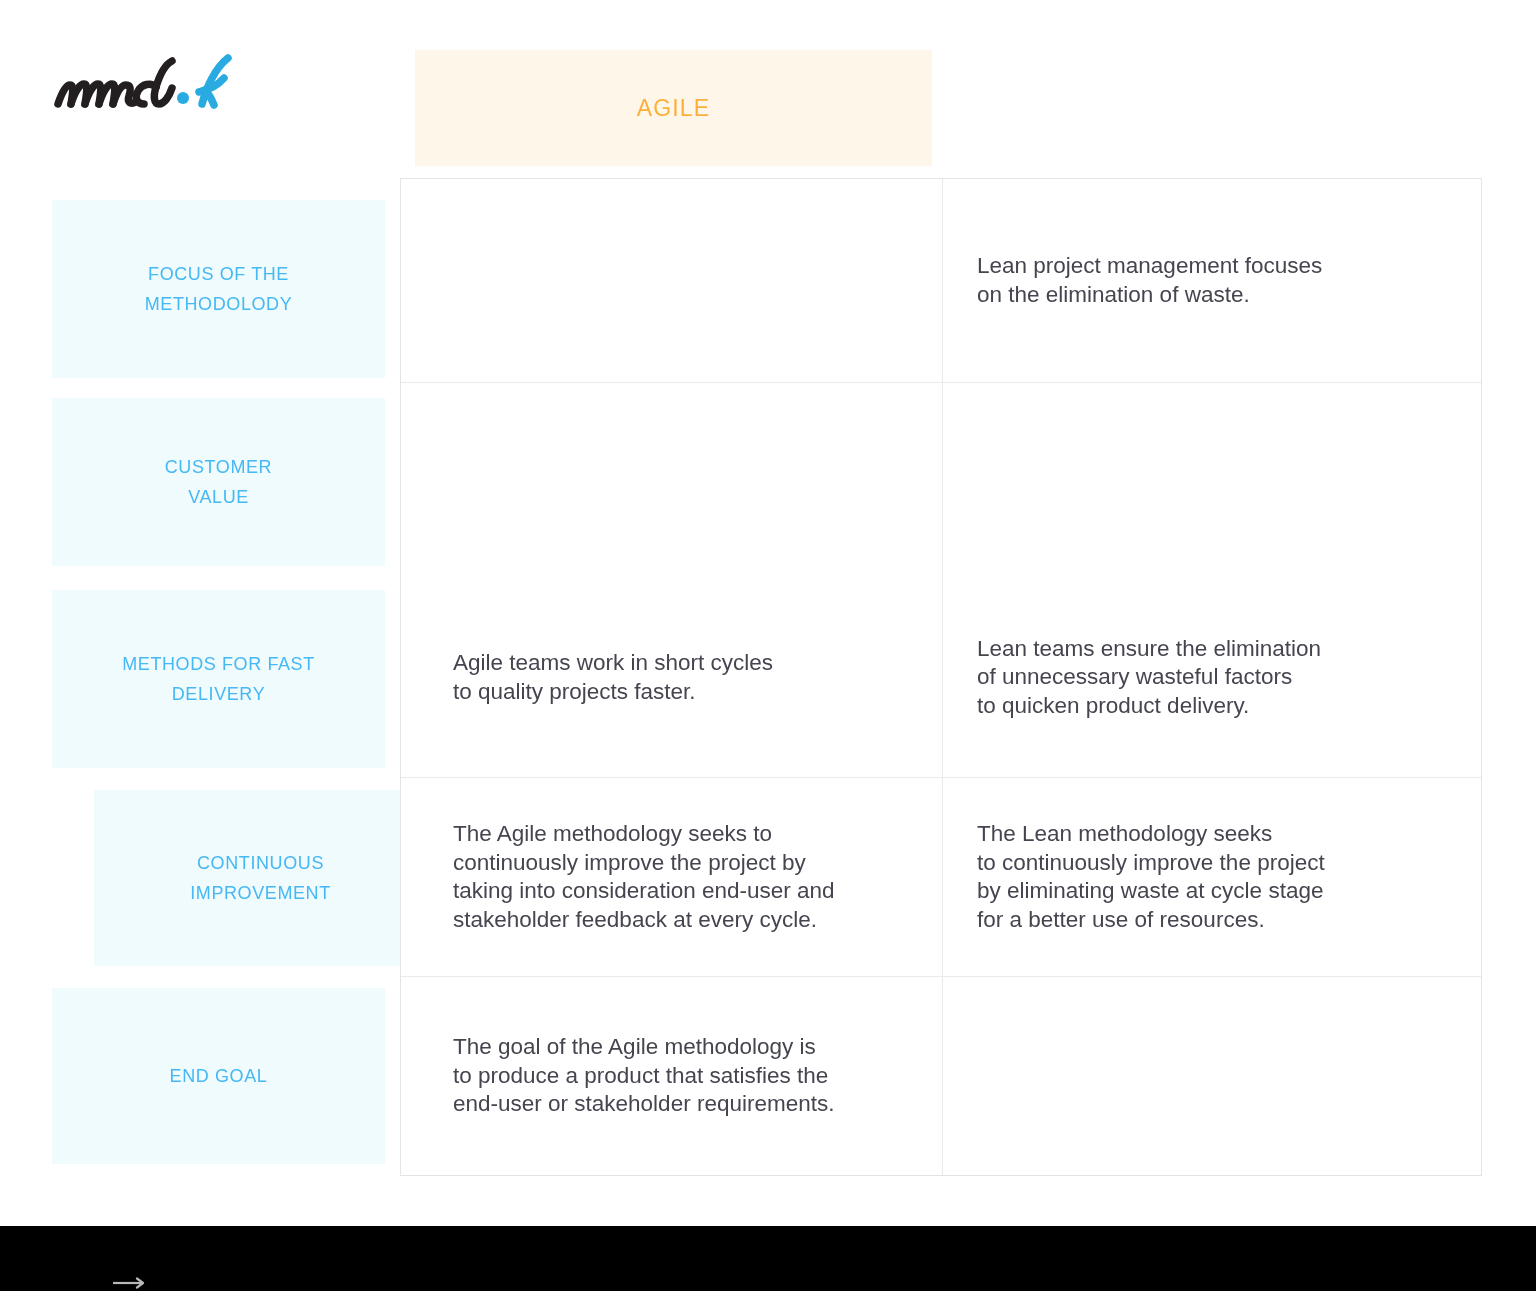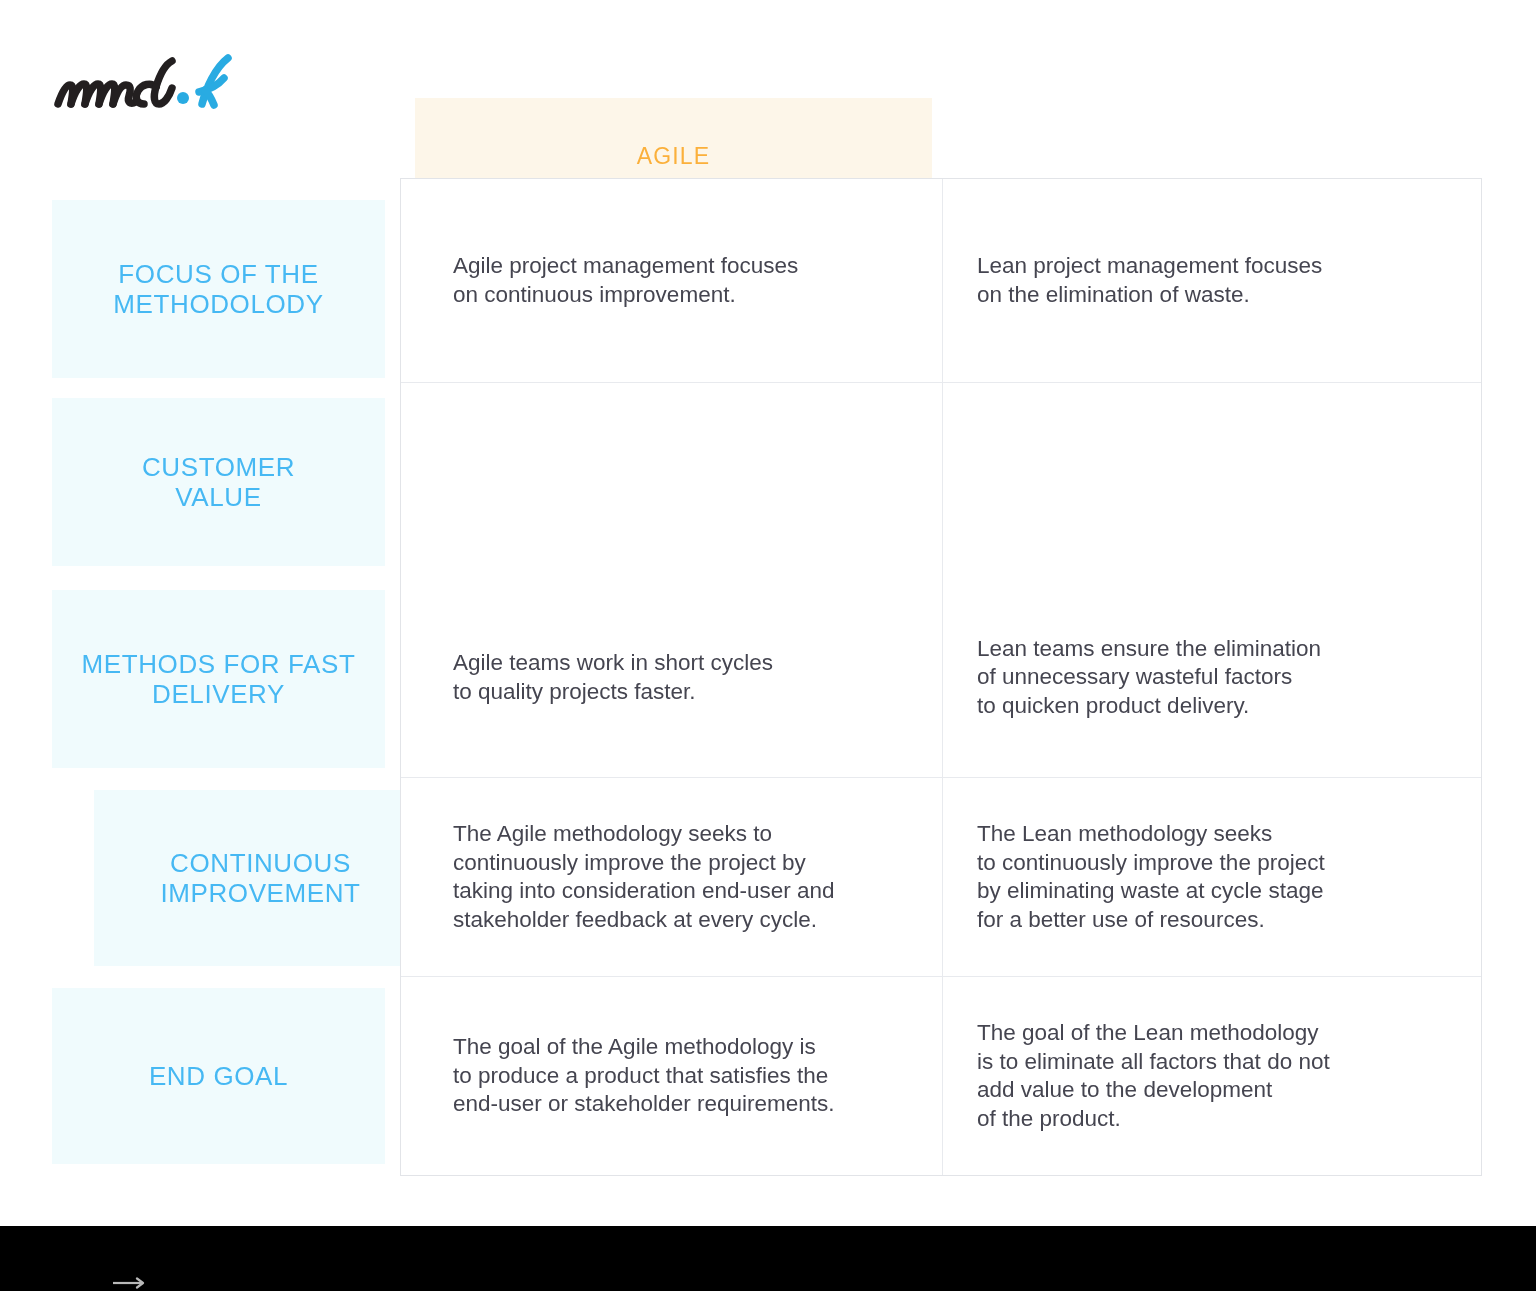--- a/index.html
+++ b/index.html
@@ -33,21 +33,20 @@
 
   
   .col-header {
     position: absolute;
     top: 50px;
     height: 116px;
     background: #fdf6e9;
     display: flex;
     align-items: center;
     justify-content: center;
-    margin-top: 48px;
   }
   .col-header .label {
     font-size: 23px;
     letter-spacing: 1.1px;
     color: #fbb03b;
     font-weight: 400;
   }
   #header-agile { left: 415px; width: 517px; }
   #header-lean  { left: 955px; width: 527px; }
 
@@ -57,21 +56,21 @@
     left: 52px;
     width: 333px;
     background: #f0fbfd;
     display: flex;
     align-items: center;
     justify-content: center;
     text-align: center;
     padding: 0 12px;
   }
   .row-label .label {
-    font-size: 26px;
+    font-size: 18px;
     line-height: 30px;
     letter-spacing: 0.6px;
     color: #46b8f3;
     font-weight: 400;
   }
 
   
   #table {
     position: absolute;
     left: 400px;
@@ -180,24 +179,20 @@
 IMPROVEMENT</span>
   </div>
   <div class="row-label" style="top:988px;height:176px;">
     <span class="label" style="white-space:pre-line;">END GOAL</span>
   </div>
 
   <div id="table">
     <div class="vdivider"></div>
 
     <div class="grid-row" style="top:0px;height:204px;">
-      <div class="cell agile">
-        <span class="body-text">Agile project management focuses
-on continuous improvement.</span>
-      </div>
       <div class="cell lean">
         <span class="body-text">Lean project management focuses
 on the elimination of waste.</span>
       </div>
     </div>
 
 
     <div class="grid-row" style="top:399px;height:200px;">
       <div class="cell agile">
         <span class="body-text">Agile teams work in short cycles
@@ -224,26 +219,20 @@
 for a better use of resources.</span>
       </div>
     </div>
 
     <div class="grid-row last" style="top:798px;height:198px;">
       <div class="cell agile">
         <span class="body-text">The goal of the Agile methodology is
 to produce a product that satisfies the
 end-user or stakeholder requirements.</span>
       </div>
-      <div class="cell lean">
-        <span class="body-text">The goal of the Lean methodology
-is to eliminate all factors that do not
-add value to the development
-of the product.</span>
-      </div>
     </div>
   </div>
 
   <div id="bottom-band"></div>
   <svg id="bottom-arrow" viewBox="0 0 34 12" xmlns="http://www.w3.org/2000/svg">
     <line x1="0" y1="6" x2="29" y2="6" stroke="#b9b9b9" stroke-width="2.2"></line>
     <polyline points="24,1.5 30,6 24,10.5" fill="none" stroke="#b9b9b9" stroke-width="2.2" stroke-linecap="round" stroke-linejoin="round"></polyline>
   </svg>
 
 </div>

